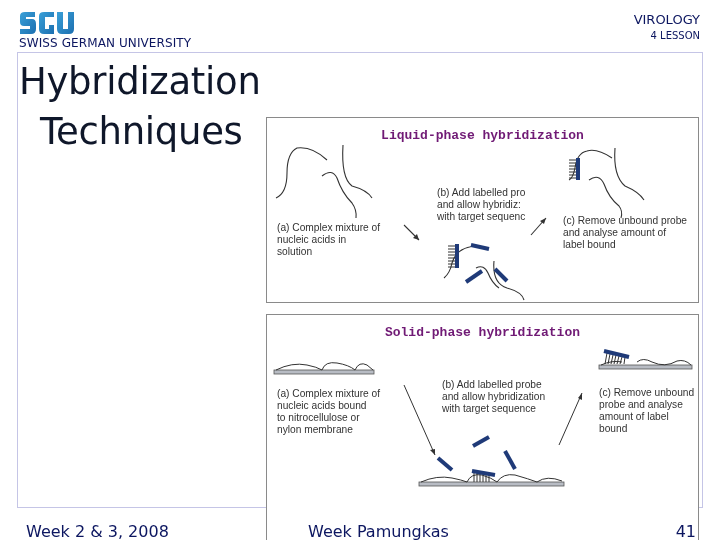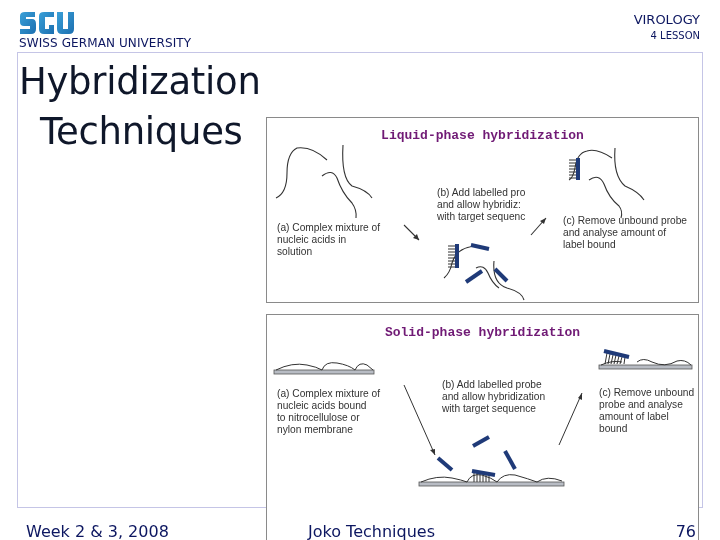--- a/index.html
+++ b/index.html
@@ -161,14 +161,14 @@
   <div class="cap" style="left:175px; top:64px;">(b) Add labelled probe
 and allow hybridization
 with target sequence</div>
   <div class="cap" style="left:332px; top:72px;">(c) Remove unbound
 probe and analyse
 amount of label
 bound</div>
 </div>
 
 <div class="footer f-left">Week 2 &amp; 3, 2008</div>
-<div class="footer f-center">Joko Techniques</div>
-<div class="footer f-right">76</div>
+<div class="footer f-center">Week Pamungkas</div>
+<div class="footer f-right">41</div>
 
 </body></html>

